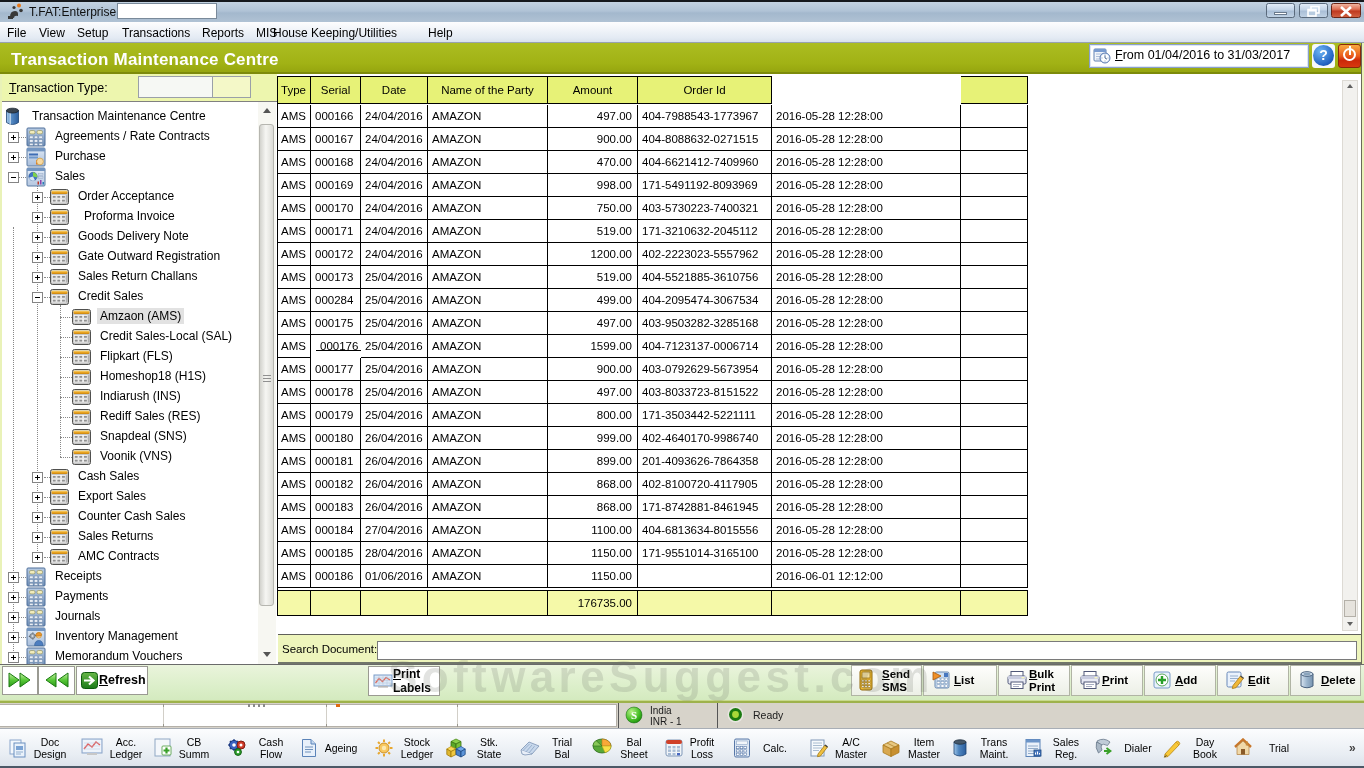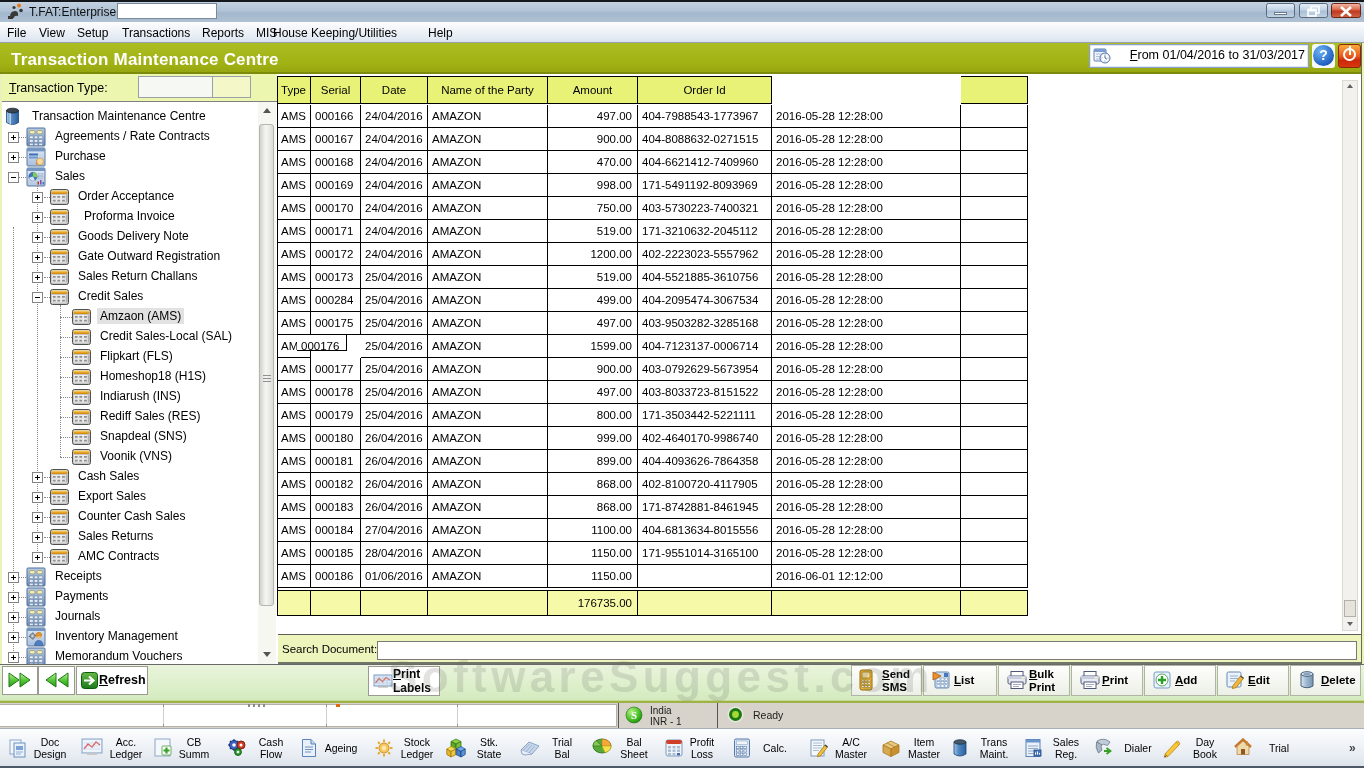--- a/index.html
+++ b/index.html
@@ -14,21 +14,21 @@
 #wmin,#wmax { background:linear-gradient(#e2ecf7 0%,#c3d4e7 45%,#aabfd7 55%,#c0d2e4 100%); }
 #wclose { background:linear-gradient(#f0b4a0 0%,#dd7055 40%,#c03a20 55%,#d06040 100%); border-color:#6a2415; }
 
 #menubar { left:0; top:22px; width:1364px; height:21px; background:linear-gradient(#fdfdfe,#e3eaf3 80%,#d8e1ec); border-bottom:1px solid #98a2ae; }
 .mitem { position:absolute; top:26px; font-size:12px; color:#000; }
 
 #greenbar { left:0; top:43px; width:1364px; height:31px; background:linear-gradient(#abbd21,#a1b215 70%,#96a60f); border-bottom:2px solid #7d8b0a; }
 #gtitle { left:11px; top:50px; font-size:17px; font-weight:bold; color:#fff; letter-spacing:0.2px; }
 #datebox { left:1089px; top:44px; width:220px; height:24px; background:#fff; border:1px solid #8aa0c8; box-shadow:0 0 0 1px #dde6f4 inset; }
 #dateic { left:1093px; top:47px; }
-#datetext { left:1115px; top:48px; width:190px; text-align:right; font-size:12.5px; color:#000; }
+#datetext { left:1115px; top:48px; width:190px; text-align:left; font-size:12.5px; color:#000; }
 #helpbtn { left:1312px; top:44px; width:23px; height:24px; background:#f6f9fc; border-radius:3px; }
 #helpc { left:1313px; top:45px; width:21px; height:21px; border-radius:50%; background:radial-gradient(circle at 35% 30%, #6cb4f4, #2060c0 70%, #123c86); color:#fff; font-weight:bold; font-size:14px; text-align:center; line-height:21px; }
 #pwrbtn { left:1338px; top:44px; width:23px; height:24px; border-radius:3px; background:linear-gradient(#f8aa40,#ea5c1c 50%,#cc2808 70%,#d83810); border:1px solid #8a2808; }
 #pwrsym { left:1343px; top:48px; width:13px; height:13px; border:2px solid #fff; border-radius:50%; }
 #pwrline { left:1348.5px; top:46px; width:2.5px; height:9px; background:#fff; }
 
 #typerow { left:0; top:74px; width:277px; height:28px; background:#edf6ae; border-bottom:1px solid #808080; }
 #typelabel { left:9px; top:81px; font-size:12.5px; }
 #typelabel u { text-decoration:underline; }
 #typeinput { left:138px; top:76px; width:75px; height:22px; background:#f6f8f4; border:1px solid #9aa0a8; }
@@ -931,21 +931,21 @@
 <div class="td" style="left:961px;top:288.5px;width:67px;height:23.0px"></div>
 <div class="td" style="left:277px;top:311.5px;width:34px;height:23.0px">AMS</div>
 <div class="td" style="left:311px;top:311.5px;width:50px;height:23.0px">000175</div>
 <div class="td" style="left:361px;top:311.5px;width:67px;height:23.0px">25/04/2016</div>
 <div class="td" style="left:428px;top:311.5px;width:120px;height:23.0px">AMAZON</div>
 <div class="td tdr" style="left:548px;top:311.5px;width:90px;height:23.0px">497.00</div>
 <div class="td" style="left:638px;top:311.5px;width:134px;height:23.0px">403-9503282-3285168</div>
 <div class="td" style="left:772px;top:311.5px;width:189px;height:23.0px">2016-05-28 12:28:00</div>
 <div class="td" style="left:961px;top:311.5px;width:67px;height:23.0px"></div>
 <div class="td" style="left:277px;top:334.5px;width:34px;height:23.0px">AMS</div>
-<div class="td" style="left:297px;top:334.5px;width:50px;height:16px">000176</div>
+<div class="td" style="left:316px;top:334.5px;width:50px;height:16px">000176</div>
 <div class="td" style="left:361px;top:334.5px;width:67px;height:23.0px">25/04/2016</div>
 <div class="td" style="left:428px;top:334.5px;width:120px;height:23.0px">AMAZON</div>
 <div class="td tdr" style="left:548px;top:334.5px;width:90px;height:23.0px">1599.00</div>
 <div class="td" style="left:638px;top:334.5px;width:134px;height:23.0px">404-7123137-0006714</div>
 <div class="td" style="left:772px;top:334.5px;width:189px;height:23.0px">2016-05-28 12:28:00</div>
 <div class="td" style="left:961px;top:334.5px;width:67px;height:23.0px"></div>
 <div class="td" style="left:277px;top:357.5px;width:34px;height:23.0px">AMS</div>
 <div class="td" style="left:311px;top:357.5px;width:50px;height:23.0px">000177</div>
 <div class="td" style="left:361px;top:357.5px;width:67px;height:23.0px">25/04/2016</div>
 <div class="td" style="left:428px;top:357.5px;width:120px;height:23.0px">AMAZON</div>
@@ -975,21 +975,21 @@
 <div class="td" style="left:428px;top:426.5px;width:120px;height:23.0px">AMAZON</div>
 <div class="td tdr" style="left:548px;top:426.5px;width:90px;height:23.0px">999.00</div>
 <div class="td" style="left:638px;top:426.5px;width:134px;height:23.0px">402-4640170-9986740</div>
 <div class="td" style="left:772px;top:426.5px;width:189px;height:23.0px">2016-05-28 12:28:00</div>
 <div class="td" style="left:961px;top:426.5px;width:67px;height:23.0px"></div>
 <div class="td" style="left:277px;top:449.5px;width:34px;height:23.0px">AMS</div>
 <div class="td" style="left:311px;top:449.5px;width:50px;height:23.0px">000181</div>
 <div class="td" style="left:361px;top:449.5px;width:67px;height:23.0px">26/04/2016</div>
 <div class="td" style="left:428px;top:449.5px;width:120px;height:23.0px">AMAZON</div>
 <div class="td tdr" style="left:548px;top:449.5px;width:90px;height:23.0px">899.00</div>
-<div class="td" style="left:638px;top:449.5px;width:134px;height:23.0px">404-4093626-7864358</div>
+<div class="td" style="left:638px;top:449.5px;width:134px;height:23.0px">201-4093626-7864358</div>
 <div class="td" style="left:772px;top:449.5px;width:189px;height:23.0px">2016-05-28 12:28:00</div>
 <div class="td" style="left:961px;top:449.5px;width:67px;height:23.0px"></div>
 <div class="td" style="left:277px;top:472.5px;width:34px;height:23.0px">AMS</div>
 <div class="td" style="left:311px;top:472.5px;width:50px;height:23.0px">000182</div>
 <div class="td" style="left:361px;top:472.5px;width:67px;height:23.0px">26/04/2016</div>
 <div class="td" style="left:428px;top:472.5px;width:120px;height:23.0px">AMAZON</div>
 <div class="td tdr" style="left:548px;top:472.5px;width:90px;height:23.0px">868.00</div>
 <div class="td" style="left:638px;top:472.5px;width:134px;height:23.0px">402-8100720-4117905</div>
 <div class="td" style="left:772px;top:472.5px;width:189px;height:23.0px">2016-05-28 12:28:00</div>
 <div class="td" style="left:961px;top:472.5px;width:67px;height:23.0px"></div>

